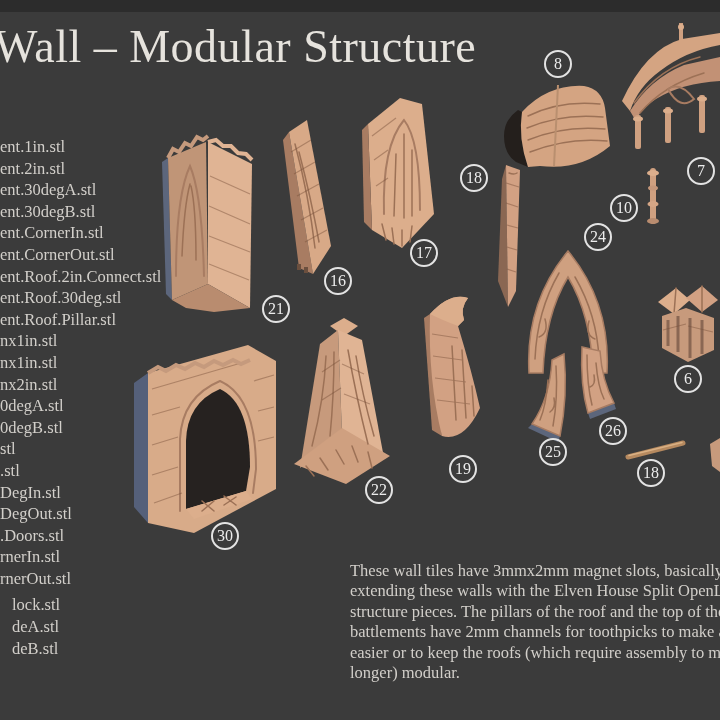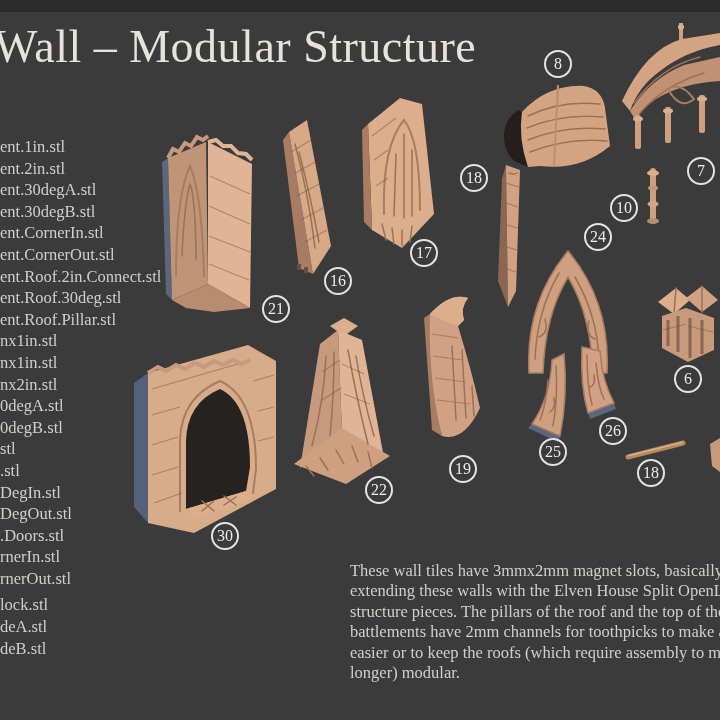--- a/index.html
+++ b/index.html
@@ -8,21 +8,21 @@
     background:#3b3b3b;
     font-family:"Liberation Serif", "DejaVu Serif", serif;
   }
   .top-band{position:absolute;left:0;top:0;width:720px;height:12px;background:#2c2c2c;}
   .title{
     position:absolute;left:-6px;top:20px;
     font-size:46px;color:#e6e3dd;white-space:nowrap;letter-spacing:.5px;
   }
   .file-list{position:absolute;left:0;top:136px;color:#d2cfca;font-size:16.5px;}
   .file-line{height:21.6px;line-height:21.6px;white-space:nowrap;}
-  .file-list-2{margin-top:5px;}
+  .file-list-2{margin-top:5px;margin-left:12px;}
   .desc{position:absolute;left:350px;top:561px;color:#d2cfca;font-size:16.5px;}
   .desc-line{height:20.4px;line-height:20.4px;white-space:nowrap;}
   .badge{
     position:absolute;width:28px;height:28px;box-sizing:border-box;
     border:2px solid #e3e3e3;border-radius:50%;
     display:flex;align-items:center;justify-content:center;
     color:#ececec;font-size:16px;
   }
   .piece{position:absolute;}
   .piece svg{display:block;overflow:visible;}

